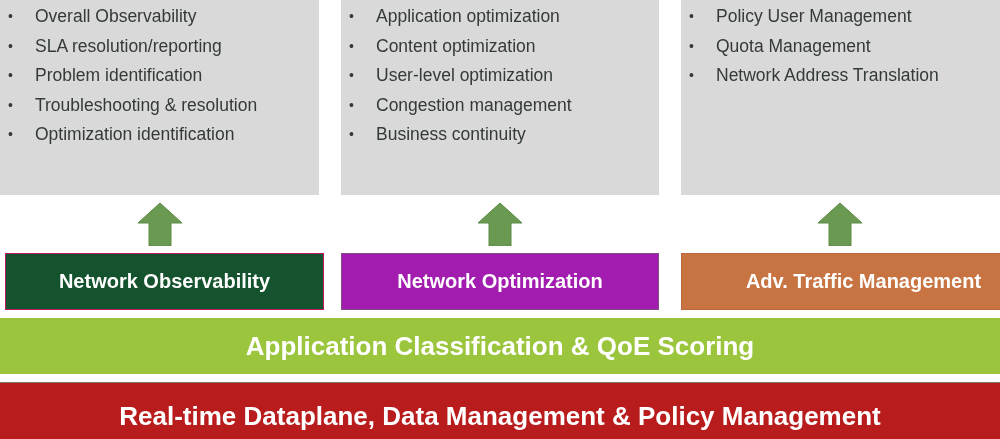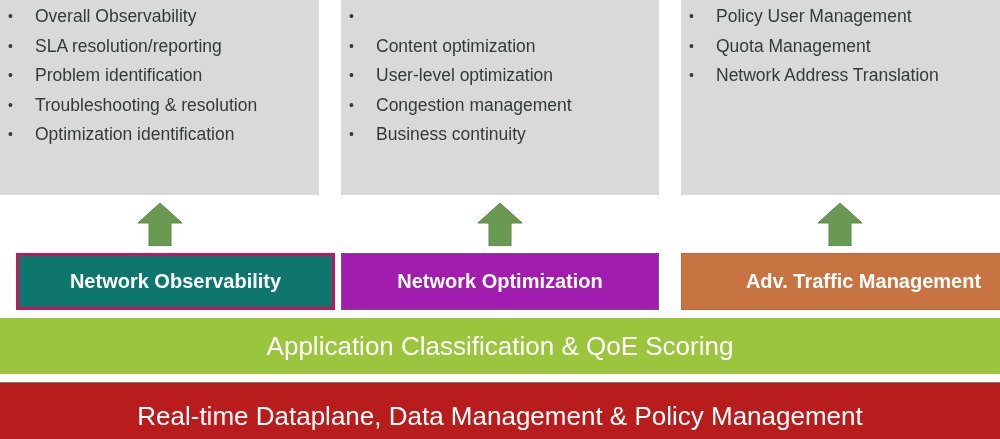--- a/index.html
+++ b/index.html
@@ -59,21 +59,21 @@
       align-items: center;
       justify-content: center;
       box-sizing: border-box;
       white-space: nowrap;
     }
     .layer-bar {
       position: absolute;
       left: 0;
       width: 1000px;
       color: #ffffff;
-      font-weight: normal;
+      font-weight: bold;
       font-size: 26px;
       display: flex;
       align-items: center;
       justify-content: center;
       white-space: nowrap;
     }
   </style>
 </head>
 <body>
 
@@ -82,21 +82,21 @@
     <li><span class="bullet">•</span><span>Overall Observability</span></li>
     <li><span class="bullet">•</span><span>SLA resolution/reporting</span></li>
     <li><span class="bullet">•</span><span>Problem identification</span></li>
     <li><span class="bullet">•</span><span>Troubleshooting &amp; resolution</span></li>
     <li><span class="bullet">•</span><span>Optimization identification</span></li>
   </ul>
 </div>
 
 <div class="feature-box" style="left:341px; width:318px;">
   <ul>
-    <li><span class="bullet">•</span></li>
+    <li><span class="bullet">•</span><span>Application optimization</span></li>
     <li><span class="bullet">•</span><span>Content optimization</span></li>
     <li><span class="bullet">•</span><span>User-level optimization</span></li>
     <li><span class="bullet">•</span><span>Congestion management</span></li>
     <li><span class="bullet">•</span><span>Business continuity</span></li>
   </ul>
 </div>
 
 <div class="feature-box" style="left:681px; width:319px;">
   <ul>
     <li><span class="bullet">•</span><span>Policy User Management</span></li>
@@ -108,21 +108,21 @@
 <svg class="arrow" style="left:138px;" viewBox="0 0 44 43">
   <polygon points="22,0 44,20 33,20 33,43 11,43 11,20 0,20" fill="#6a9a52" stroke="#5c8a46" stroke-width="1"></polygon>
 </svg>
 <svg class="arrow" style="left:478px;" viewBox="0 0 44 43">
   <polygon points="22,0 44,20 33,20 33,43 11,43 11,20 0,20" fill="#6a9a52" stroke="#5c8a46" stroke-width="1"></polygon>
 </svg>
 <svg class="arrow" style="left:818px;" viewBox="0 0 44 43">
   <polygon points="22,0 44,20 33,20 33,43 11,43 11,20 0,20" fill="#6a9a52" stroke="#5c8a46" stroke-width="1"></polygon>
 </svg>
 
-<div class="category-box" style="left:16px; width:319px; background:#0f766e; border:3px solid #be185d;">
+<div class="category-box" style="left:5px; width:319px; background:#14532d; border:1px solid #be185d;">
   <span>Network Observability</span>
 </div>
 <div class="category-box" style="left:341px; width:318px; background:#a21caf; border:1px solid #7d5282;">
   <span>Network Optimization</span>
 </div>
 <div class="category-box" style="left:681px; width:365px; background:#c87442; border:1px solid #b8683a;">
   <span>Adv. Traffic Management</span>
 </div>
 
 <div class="layer-bar" style="top:318px; height:56px; background:#9bc53d;">

